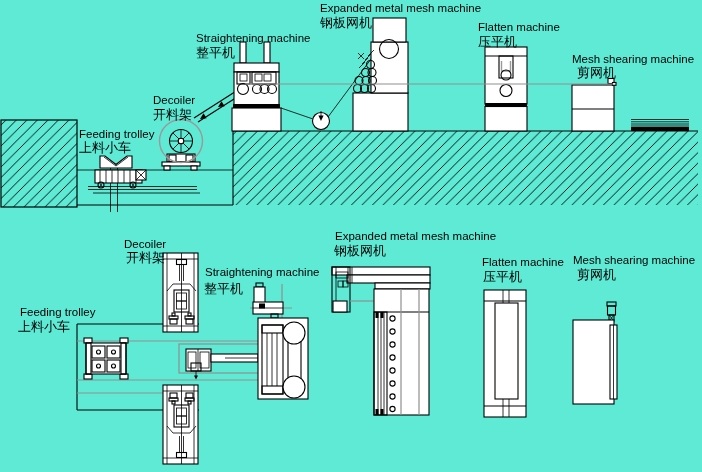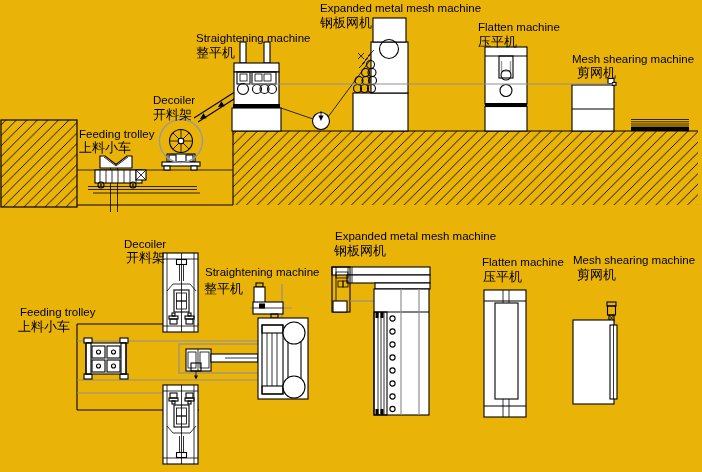--- a/index.html
+++ b/index.html
@@ -1,16 +1,16 @@
 <!DOCTYPE html>
 <html><head>
 <meta charset="utf-8">
 <style>
   html,body{margin:0;padding:0;background:#ffffff;}
-  .stage{width:702px;height:472px;position:relative;background:#eab308;overflow:hidden;}
+  .stage{width:702px;height:472px;position:relative;background:#5eead4;overflow:hidden;}
   svg{display:block;font-family:"Liberation Sans","DejaVu Sans",sans-serif;}
   .o{fill:#fff;stroke:#000;stroke-width:1.1;}
   .on{fill:none;stroke:#000;stroke-width:1.1;}
   .l{stroke:#000;stroke-width:1.1;fill:none;}
   .t{stroke:#000;stroke-width:0.8;fill:none;}
   .g{stroke:#8f8f8f;stroke-width:1.2;fill:none;}
   .gf{fill:none;stroke:#9a9a9a;stroke-width:1.4;}
   .blk{fill:#000;stroke:none;}
   .en{font-size:11.5px;fill:#000;}
   .zh{font-size:13px;fill:#000;}

